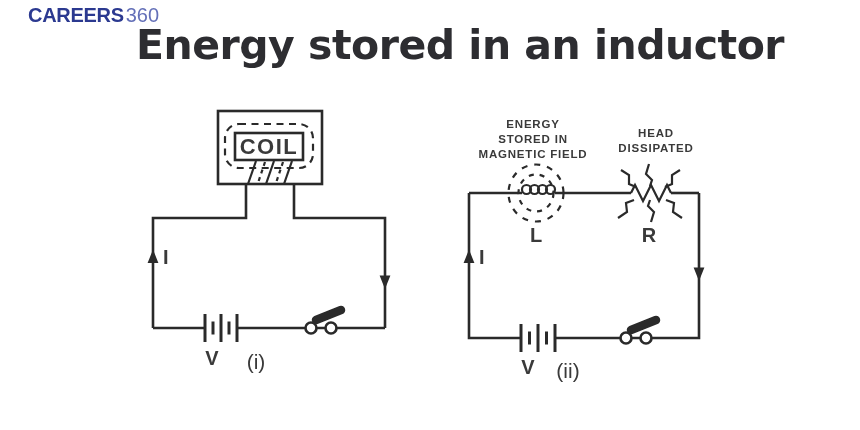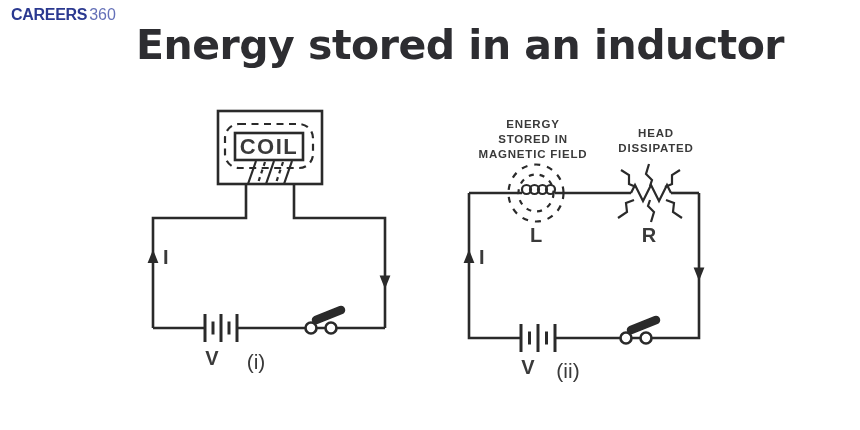--- a/index.html
+++ b/index.html
@@ -13,22 +13,22 @@
   *{margin:0;padding:0;box-sizing:border-box;}
   html,body{background:#fff;}
   .page{
     position:relative;
     width:860px;height:430px;
     background:var(--bg);
     overflow:hidden;
     font-family:"Liberation Sans",sans-serif;
   }
   .logo{
-    position:absolute;left:11px;top:6px;
-    font-size:16px;line-height:18px;
+    position:absolute;left:28px;top:6px;
+    font-size:20px;line-height:18px;
     white-space:nowrap;
   }
   .logo .part1{
     color:var(--logo1);
     font-weight:800;
     letter-spacing:-0.3px;
   }
   .logo .part2{
     color:var(--logo2);
     font-weight:400;

